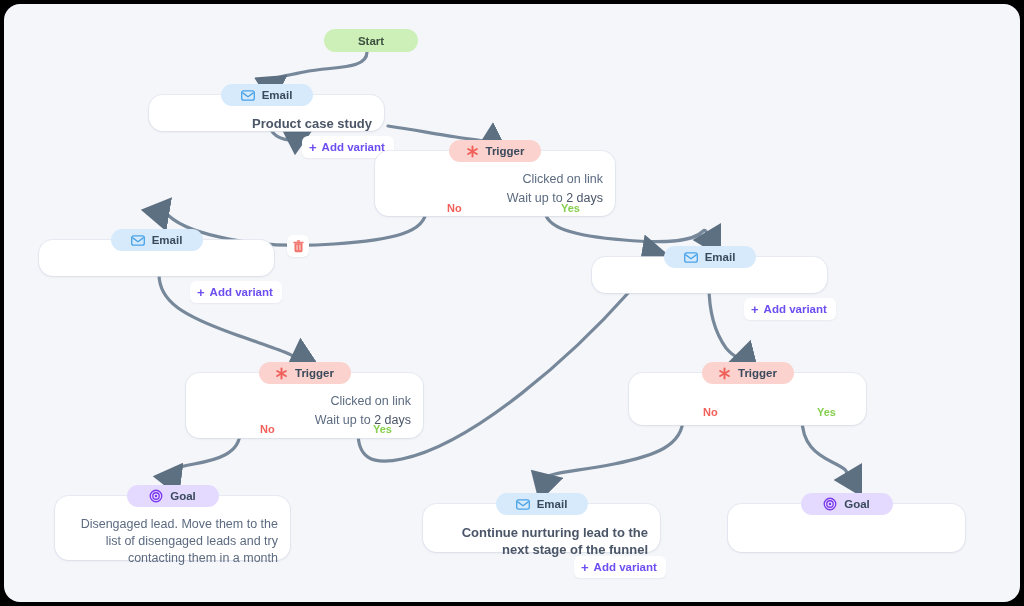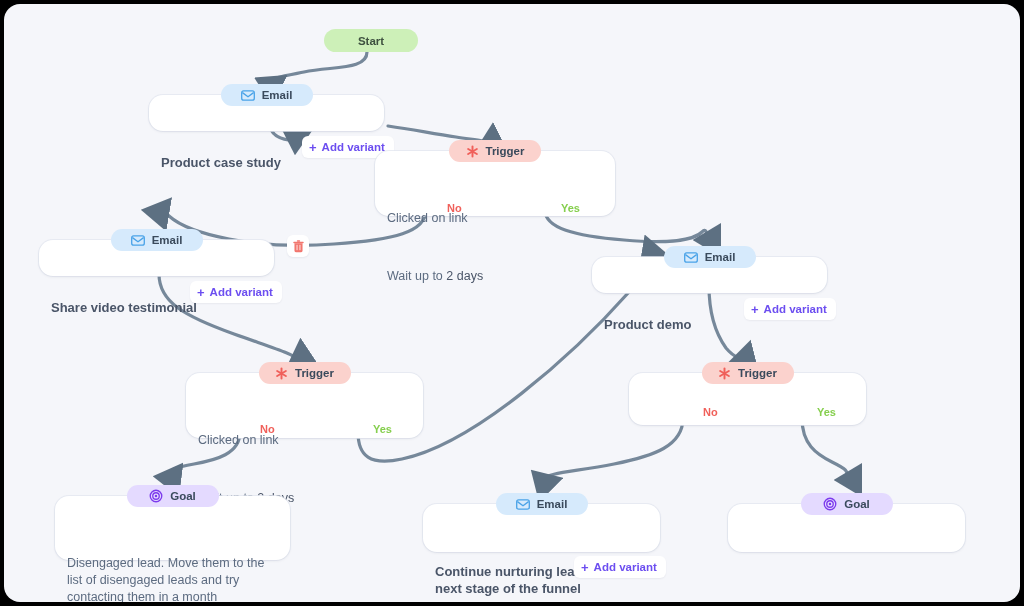--- a/index.html
+++ b/index.html
@@ -48,26 +48,25 @@
     box-shadow: 0 1px 3px rgba(28,40,70,0.08), 0 0 0 1px rgba(228,232,241,0.75);
     display: flex;
     flex-direction: column;
     align-items: center;
     padding-top: 20px;
     padding-bottom: 16px;
   }
 
   .node-body {
     width: 100%;
-    text-align: left;
+    text-align: right;
     color: #5c6b80;
     font-size: 12.5px;
     line-height: 17px;
     padding: 0 12px 2px 12px;
-    margin-top: 39px;
   }
   .node-body.strong {
     color: #4a5568;
     font-weight: bold;
     font-size: 13px;
   }
   .node-body b { color: #4a5568; font-weight: normal; }
 
   
   .badge {
@@ -232,21 +231,20 @@
     <div class="node" style="left:35px; top:236px; width:235px; height:34px;">
       <div class="badge badge-email">
         <span>
           <svg width="14" height="11" viewBox="0 0 16 12">
             <rect x="0.8" y="0.8" width="14.4" height="10.4" rx="2.2" fill="none" stroke="#4aa3e8" stroke-width="1.5"></rect>
             <path d="M 2 3 L 8 7.4 L 14 3" fill="none" stroke="#4aa3e8" stroke-width="1.5" stroke-linecap="round" stroke-linejoin="round"></path>
           </svg>
         </span>
         <span>Email</span>
       </div>
-      <div class="node-body strong">Share video testimonial</div>
     </div>
     <div class="delete-btn" style="left:283px; top:231px;">
       <svg width="11" height="13" viewBox="0 0 12 14">
         <path d="M1.6 3.4 h8.8 v8.2 a1.6 1.6 0 0 1 -1.6 1.6 h-5.6 a1.6 1.6 0 0 1 -1.6 -1.6 z" fill="#f2766e"></path>
         <rect x="0.3" y="1.7" width="11.4" height="1.7" rx="0.8" fill="#f2766e"></rect>
         <rect x="4.2" y="0.2" width="3.6" height="1.6" rx="0.7" fill="#f2766e"></rect>
         <g stroke="#ffffff" stroke-width="0.9" stroke-linecap="round">
           <line x1="4.4" y1="5.6" x2="4.4" y2="10.6"></line>
           <line x1="7.6" y1="5.6" x2="7.6" y2="10.6"></line>
         </g>
@@ -260,21 +258,20 @@
     <div class="node" style="left:588px; top:253px; width:235px; height:34px;">
       <div class="badge badge-email">
         <span>
           <svg width="14" height="11" viewBox="0 0 16 12">
             <rect x="0.8" y="0.8" width="14.4" height="10.4" rx="2.2" fill="none" stroke="#4aa3e8" stroke-width="1.5"></rect>
             <path d="M 2 3 L 8 7.4 L 14 3" fill="none" stroke="#4aa3e8" stroke-width="1.5" stroke-linecap="round" stroke-linejoin="round"></path>
           </svg>
         </span>
         <span>Email</span>
       </div>
-      <div class="node-body strong">Product demo</div>
     </div>
     <div class="add-variant" style="left:740px; top:294px;">
       <span class="plus">+</span>
       <span>Add variant</span>
     </div>
 
     <div class="node" style="left:182px; top:369px; width:237px; height:65px;">
       <div class="badge badge-trigger">
         <span>
           <svg width="13" height="13" viewBox="0 0 14 14">

